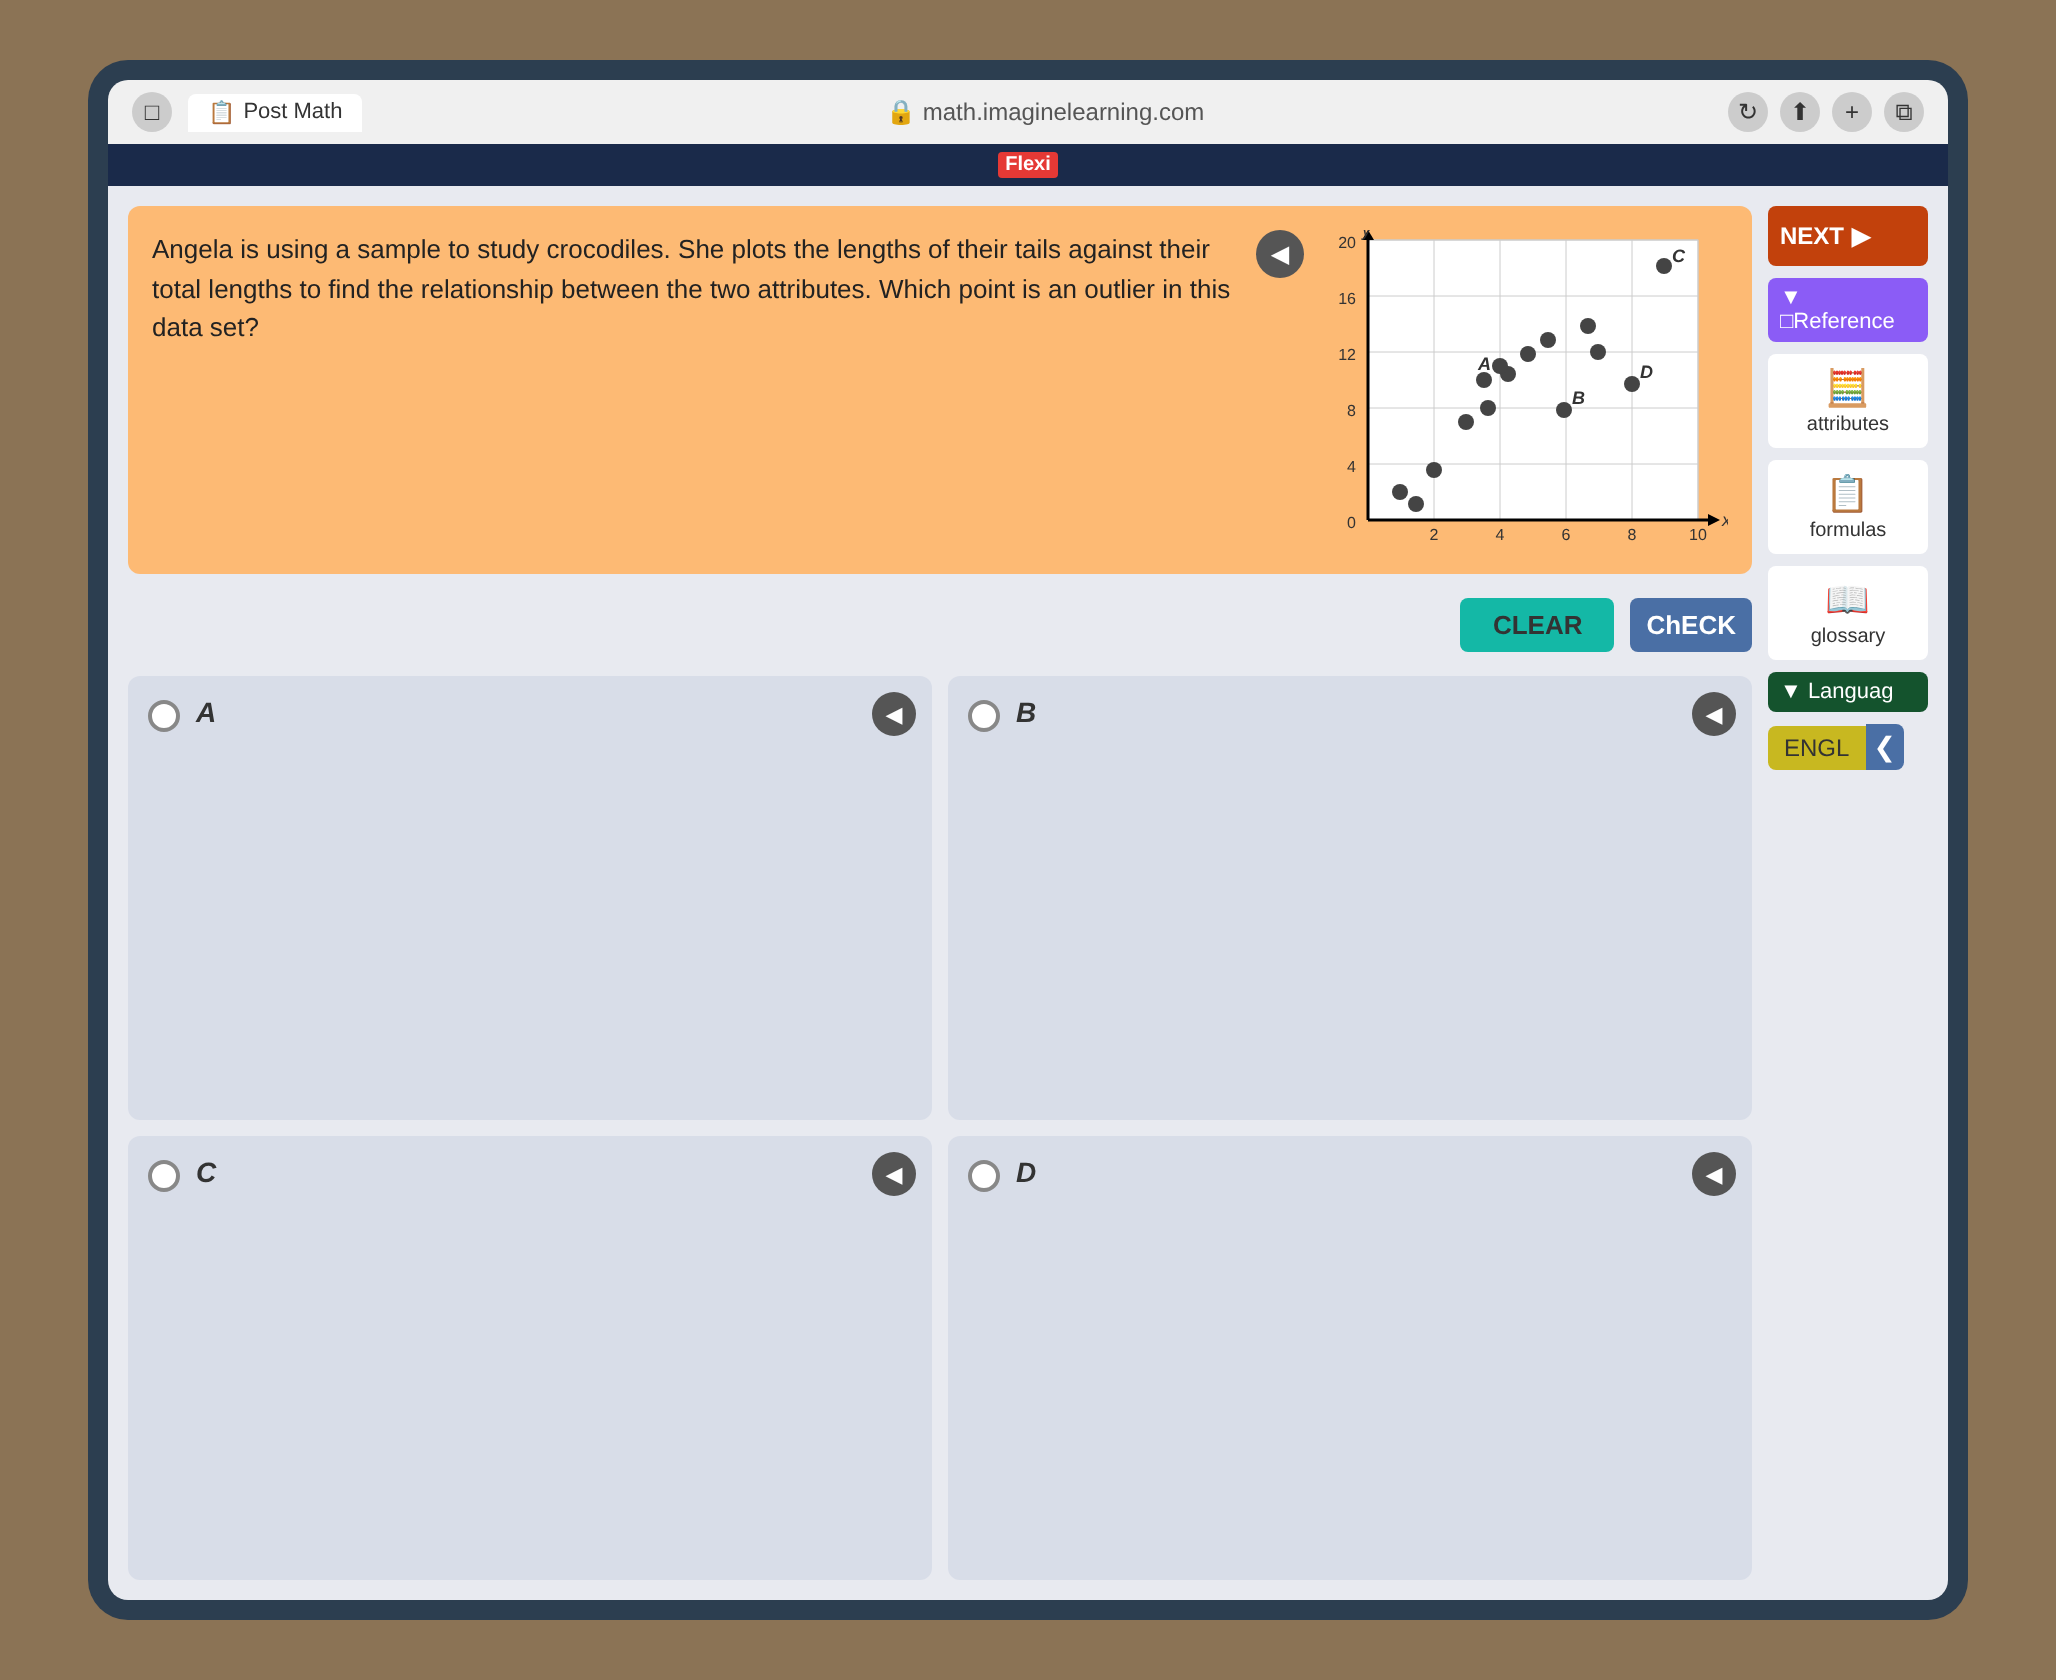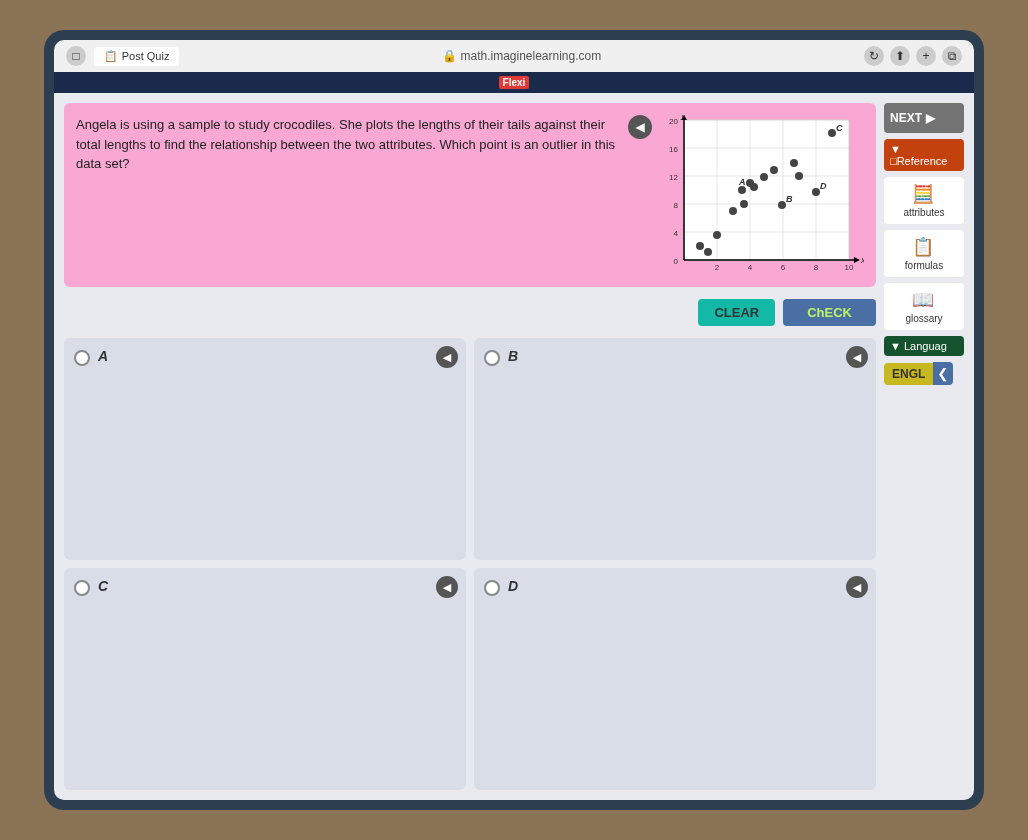--- a/index.html
+++ b/index.html
@@ -119,21 +119,21 @@
     }
 
     .right-sidebar {
       width: 80px;
       display: flex;
       flex-direction: column;
       gap: 6px;
     }
 
     .question-section {
-      background: #f9a8d4;
+      background: #fdba74;
       border-radius: 6px;
       padding: 12px;
       display: flex;
       gap: 12px;
       min-height: 180px;
     }
 
     .question-text {
       flex: 1;
       font-size: 13px;
@@ -182,24 +182,24 @@
       font-size: 13px;
       cursor: pointer;
       color: #333;
       font-weight: bold;
     }
 
     .check-btn {
       background: #4a6fa5;
       border: none;
       border-radius: 4px;
-      padding: 6px 24px;
+      padding: 6px 8px;
       font-size: 13px;
       cursor: pointer;
-      color: #bef264;
+      color: #ffffff;
       font-weight: bold;
     }
 
     .answers-grid {
       display: grid;
       grid-template-columns: 1fr 1fr;
       gap: 8px;
       flex: 1;
     }
 
@@ -244,36 +244,36 @@
       cursor: pointer;
       display: flex;
       align-items: center;
       justify-content: center;
       color: white;
       font-size: 11px;
     }
 
     
     .next-btn {
-      background: #737373;
+      background: #c2410c;
       border: none;
       border-radius: 4px;
       padding: 8px 6px;
       color: white;
       font-size: 12px;
       cursor: pointer;
       display: flex;
       align-items: center;
       gap: 4px;
       font-weight: bold;
       white-space: nowrap;
     }
 
     .reference-panel {
-      background: #c2410c;
+      background: #8b5cf6;
       border-radius: 4px;
       padding: 4px 6px;
       color: white;
       font-size: 11px;
       cursor: pointer;
     }
 
     .sidebar-tool {
       background: white;
       border-radius: 4px;
@@ -300,21 +300,21 @@
     }
 
     .engl-btn {
       background: #c8b820;
       border: none;
       border-radius: 4px 0 0 4px;
       padding: 4px 8px;
       font-size: 12px;
       color: #333;
       cursor: pointer;
-      font-weight: bold;
+      font-weight: normal;
     }
 
     .chevron-btn {
       background: #4a6fa5;
       border: none;
       border-radius: 0 4px 4px 0;
       padding: 4px 4px;
       color: white;
       cursor: pointer;
     }
@@ -326,21 +326,21 @@
   </style>
 </head>
 <body>
 
 <div class="device-frame">
 
   <div class="browser-bar">
     <div class="browser-btn">□</div>
     <div class="tab">
       <span>📋</span>
-      <span>Post Quiz</span>
+      <span>Post Math</span>
     </div>
     <div class="browser-url">
       <span>🔒</span>
       <span>math.imaginelearning.com</span>
     </div>
     <div class="browser-controls">
       <div class="browser-btn">↻</div>
       <div class="browser-btn">⬆</div>
       <div class="browser-btn">+</div>
       <div class="browser-btn">⧉</div>

